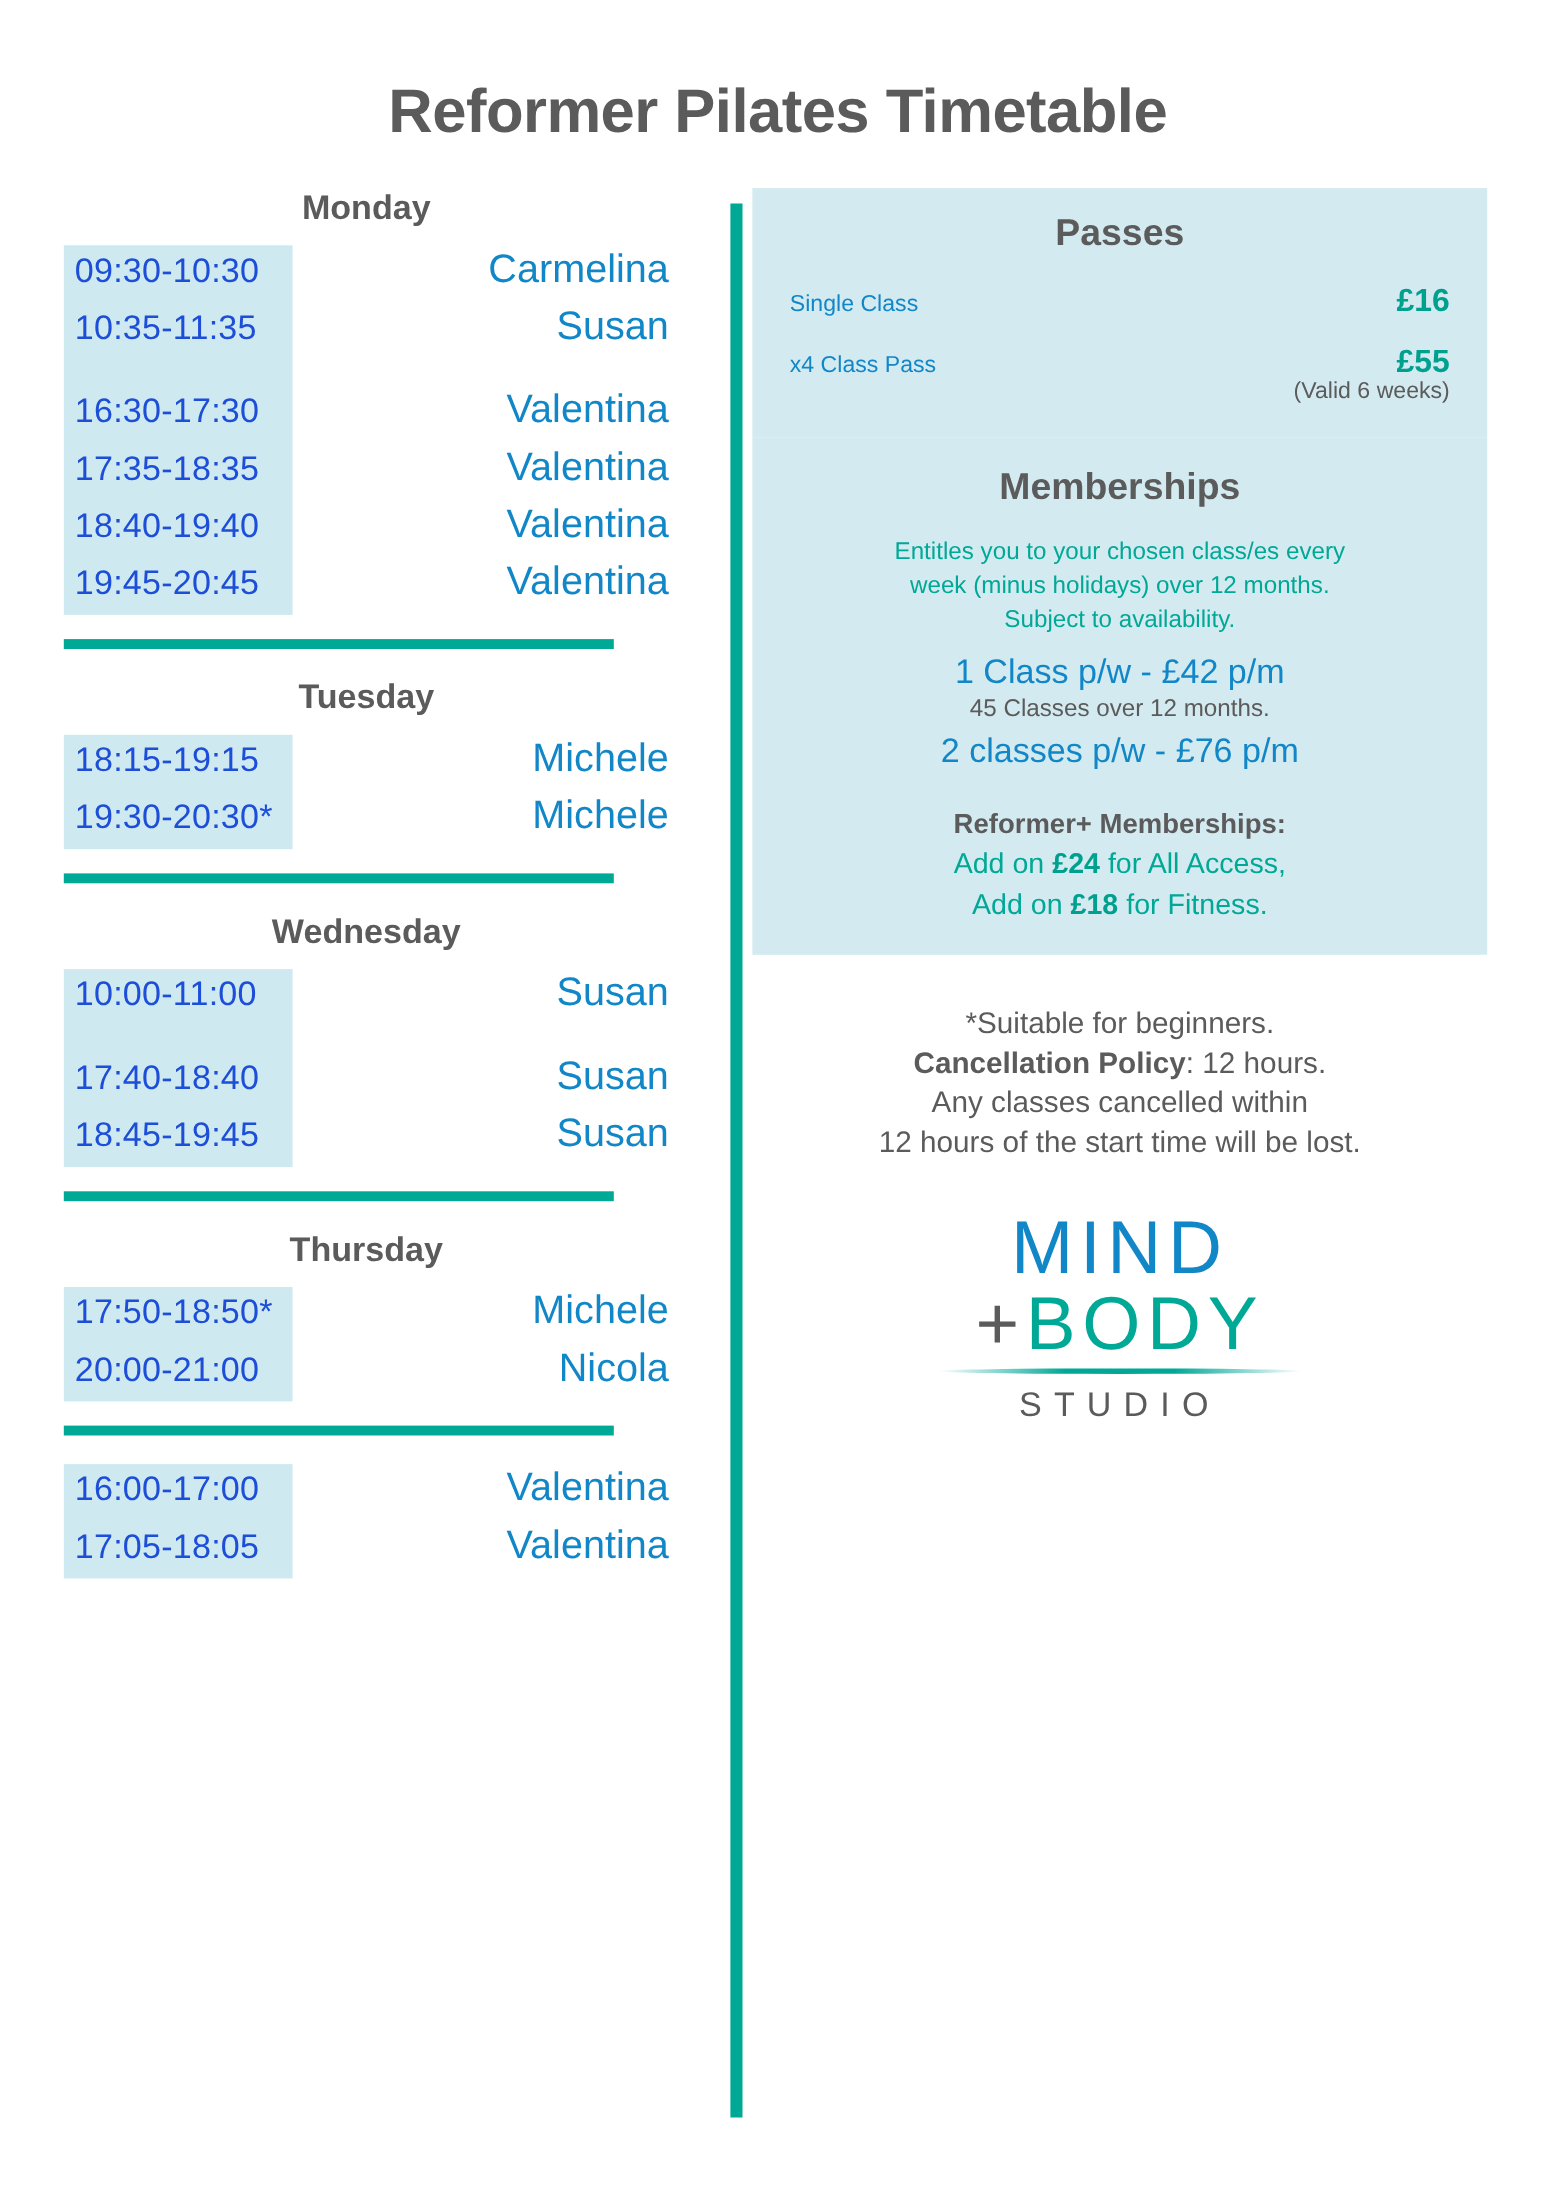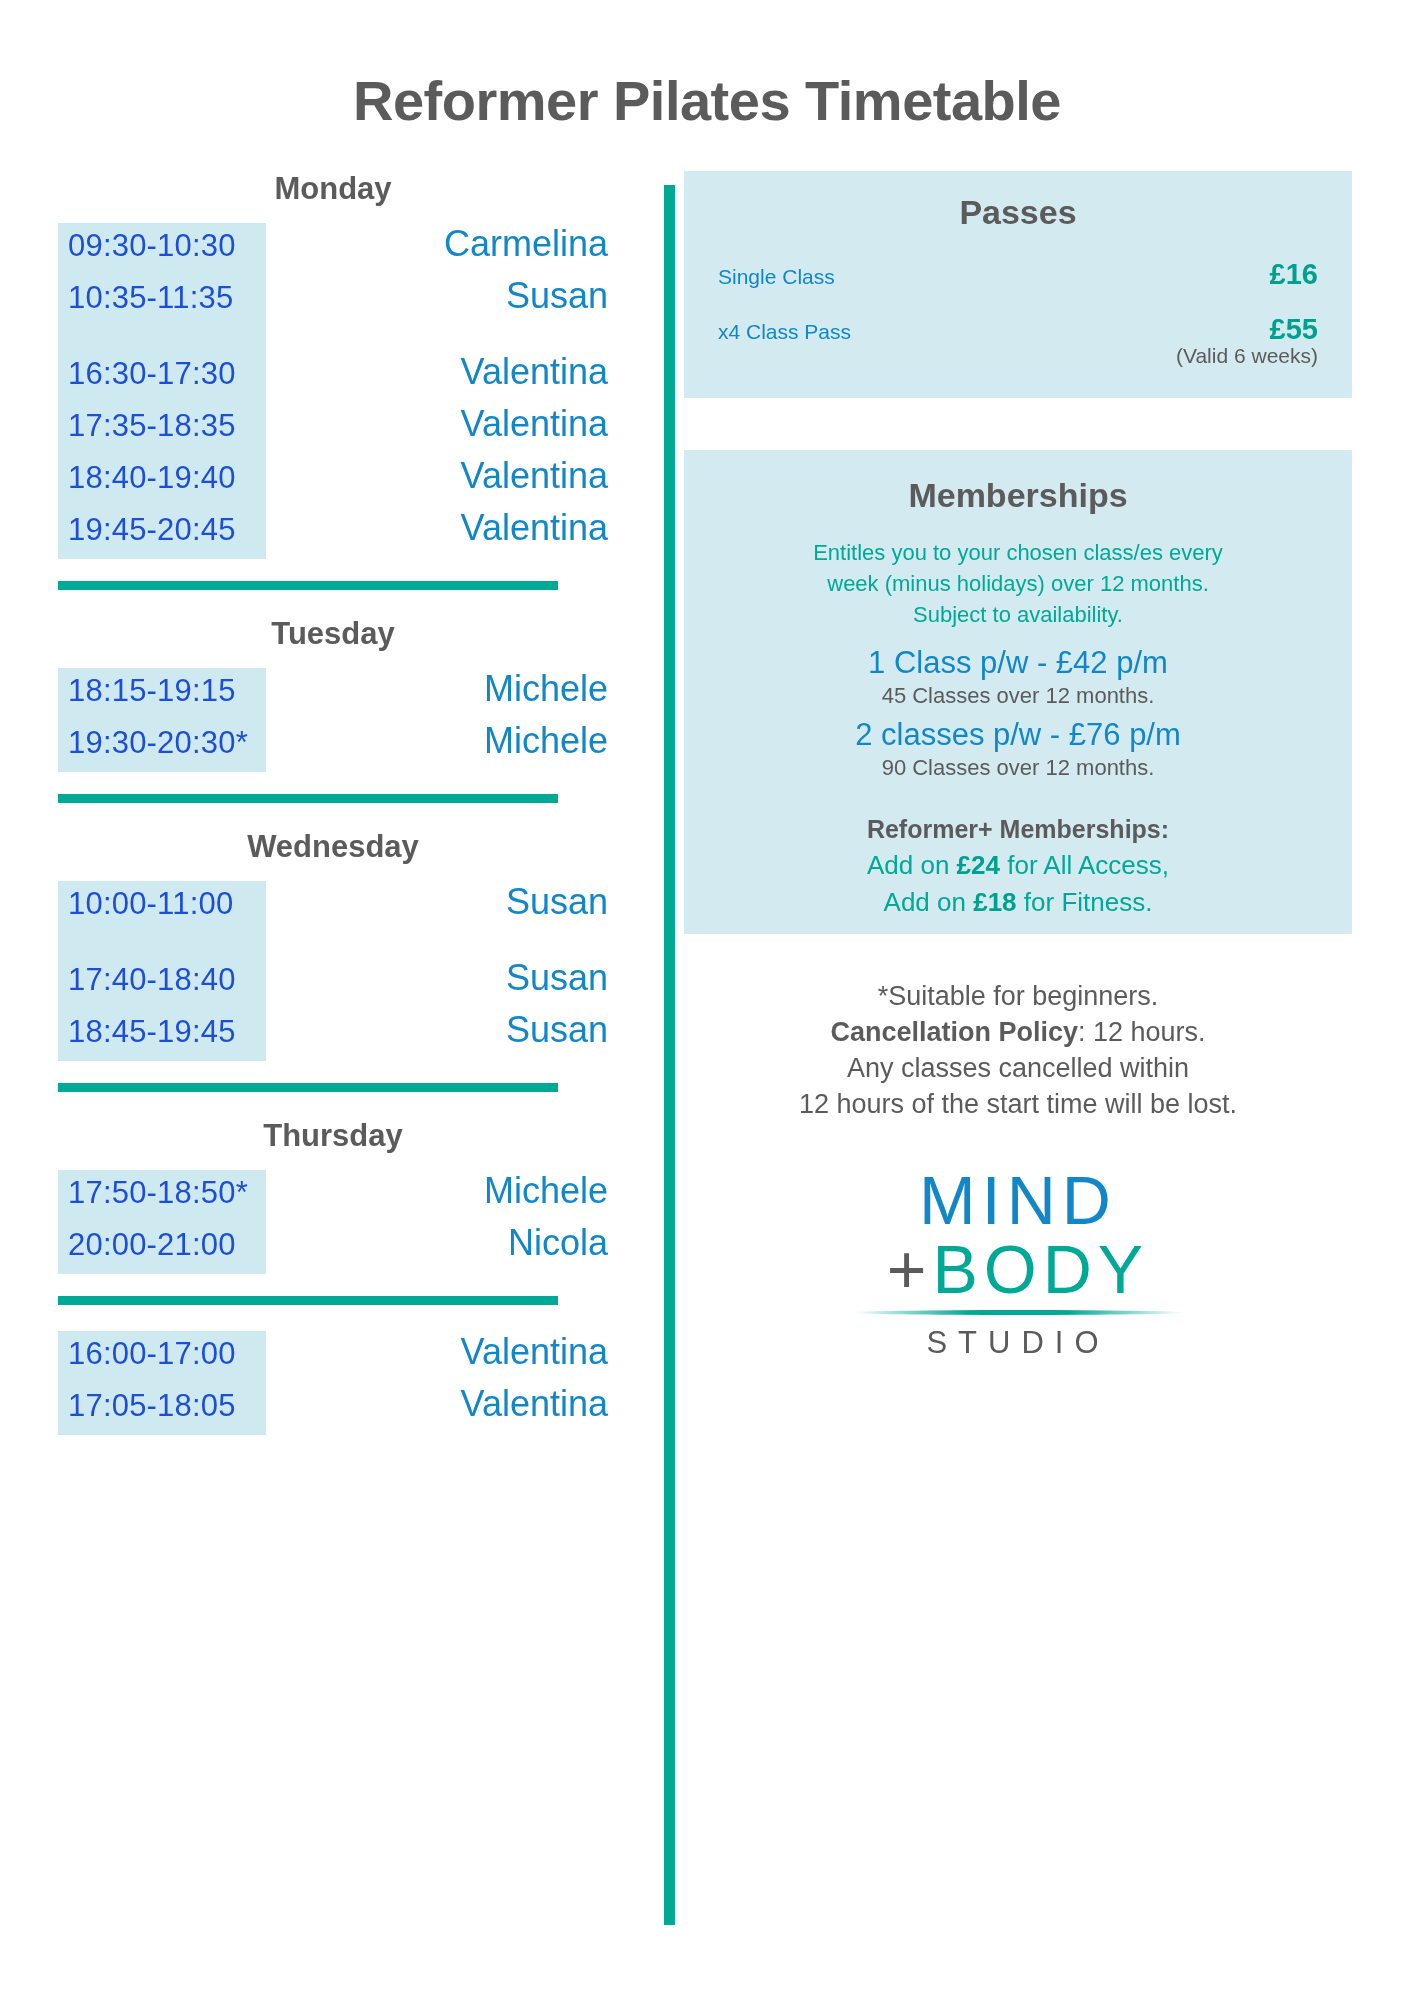--- a/index.html
+++ b/index.html
@@ -306,34 +306,33 @@
           <span class="price-val">£16</span>
         </div>
 
         <div class="price-row" style="margin-top:22px;margin-bottom:2px;">
           <span class="price-label">x4 Class Pass</span>
           <span class="price-val">£55</span>
         </div>
         <div class="fineprint">(Valid 6 weeks)</div>
       </div>
 
-      <div class="box" style="margin-top:52px;padding:26px 30px 16px 30px;">
+      <div class="box" style="padding:26px 30px 30px 30px;">
         <div class="box-title" style="margin-bottom:22px;">Memberships</div>
 
         <div class="mem-intro">
           <div>Entitles you to your chosen class/es every</div>
           <div>week (minus holidays) over 12 months.</div>
           <div>Subject to availability.</div>
         </div>
 
         <div class="mem-price">1 Class p/w - £42 p/m</div>
         <div class="mem-sub">45 Classes over 12 months.</div>
 
         <div class="mem-price">2 classes p/w - £76 p/m</div>
-        <div class="mem-sub">90 Classes over 12 months.</div>
 
         <div class="mem-plus-head">Reformer+ Memberships:</div>
 
         <div class="mem-plus-line">
           <span>Add on </span><b>£24</b><span> for All Access,</span>
         </div>
         <div class="mem-plus-line">
           <span>Add on </span><b>£18</b><span> for Fitness.</span>
         </div>
       </div>

